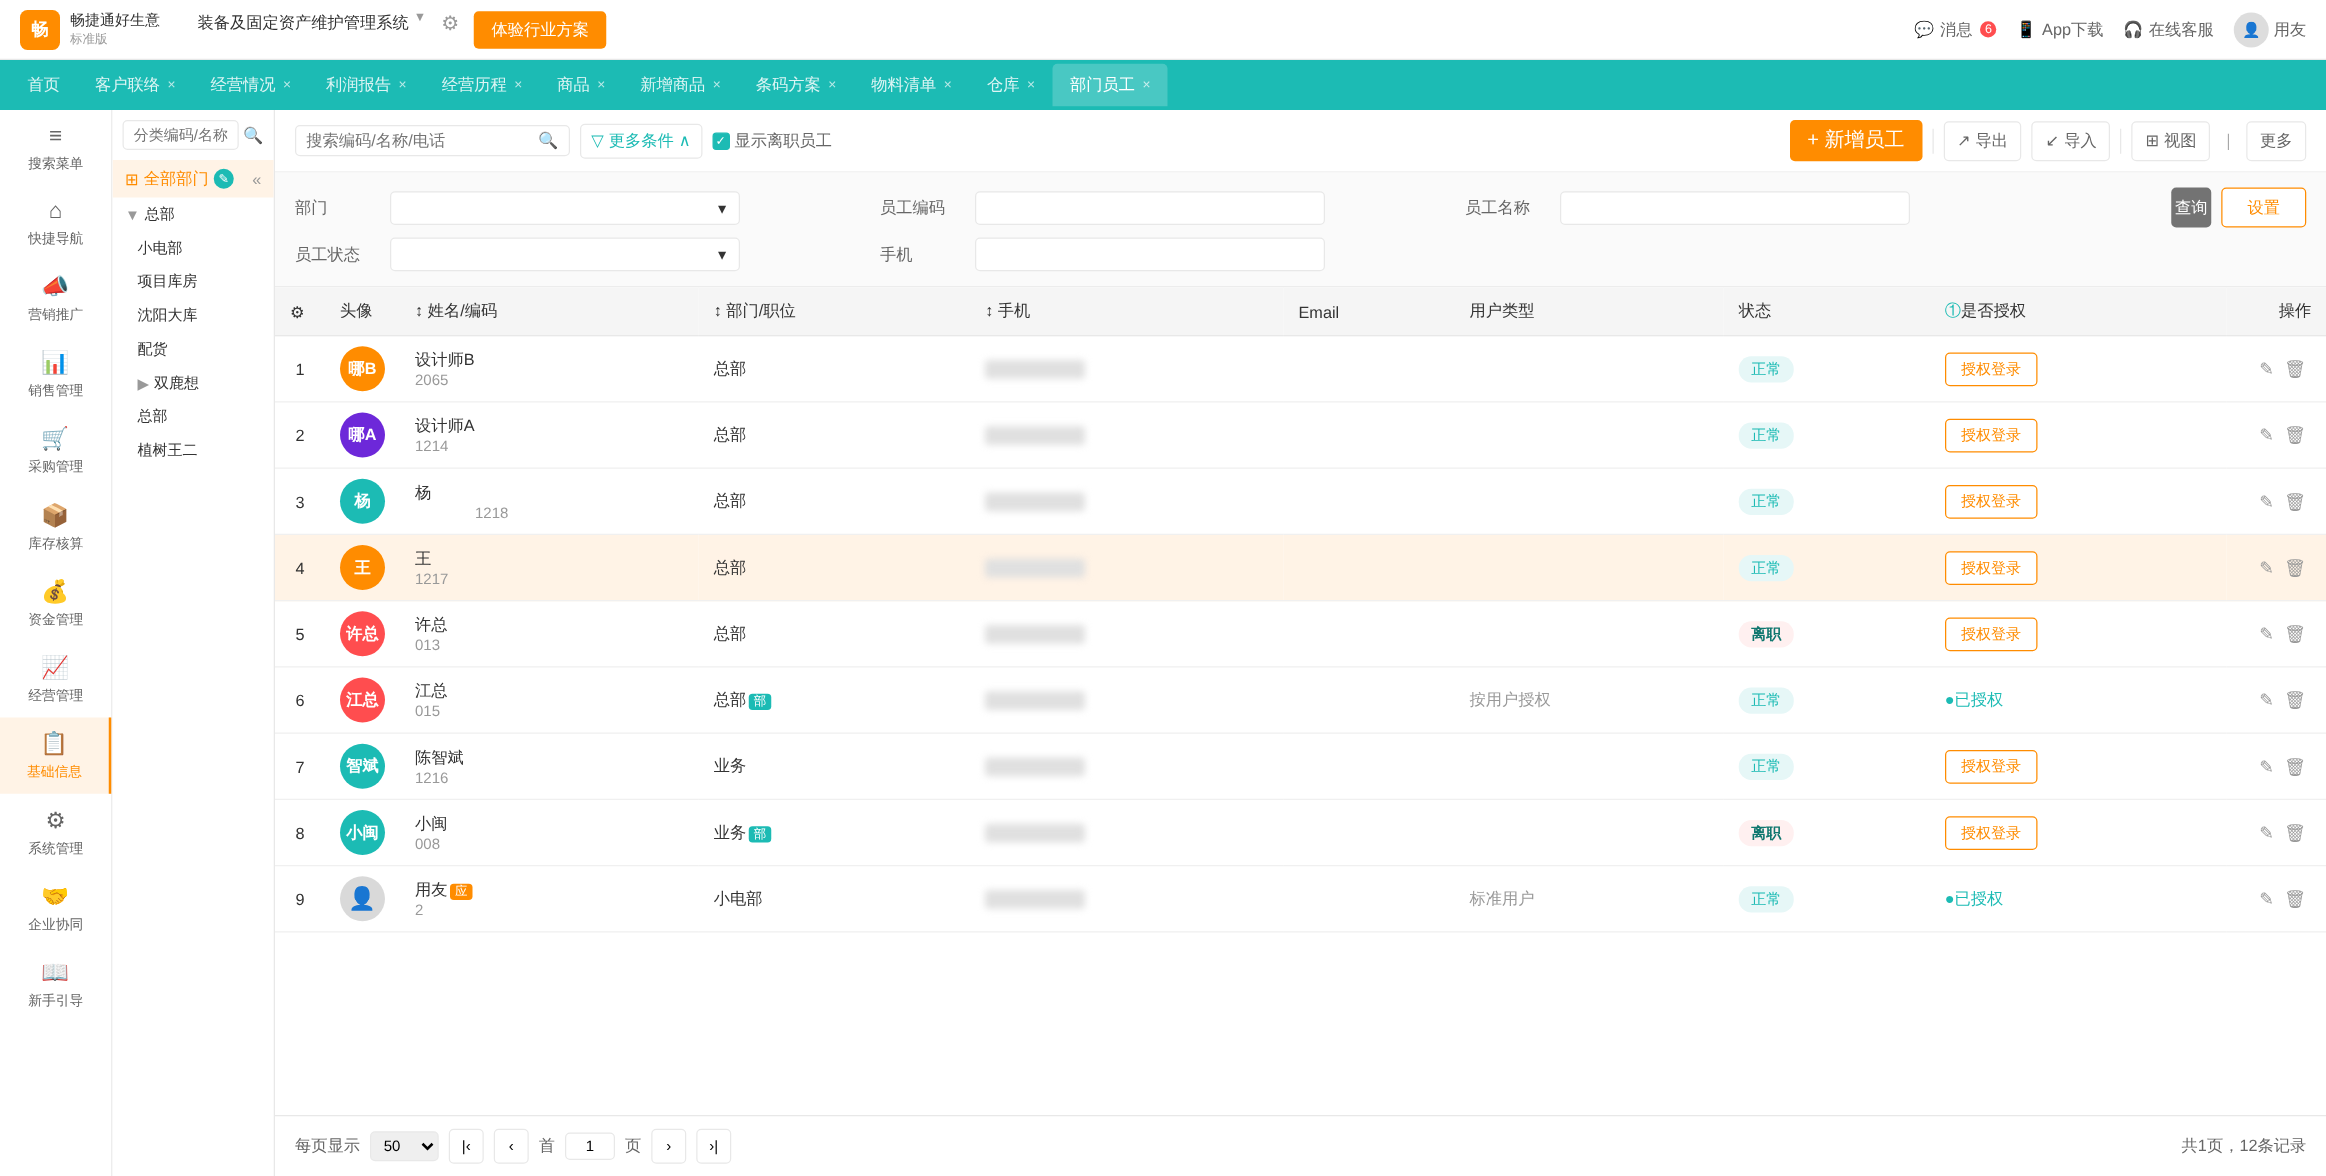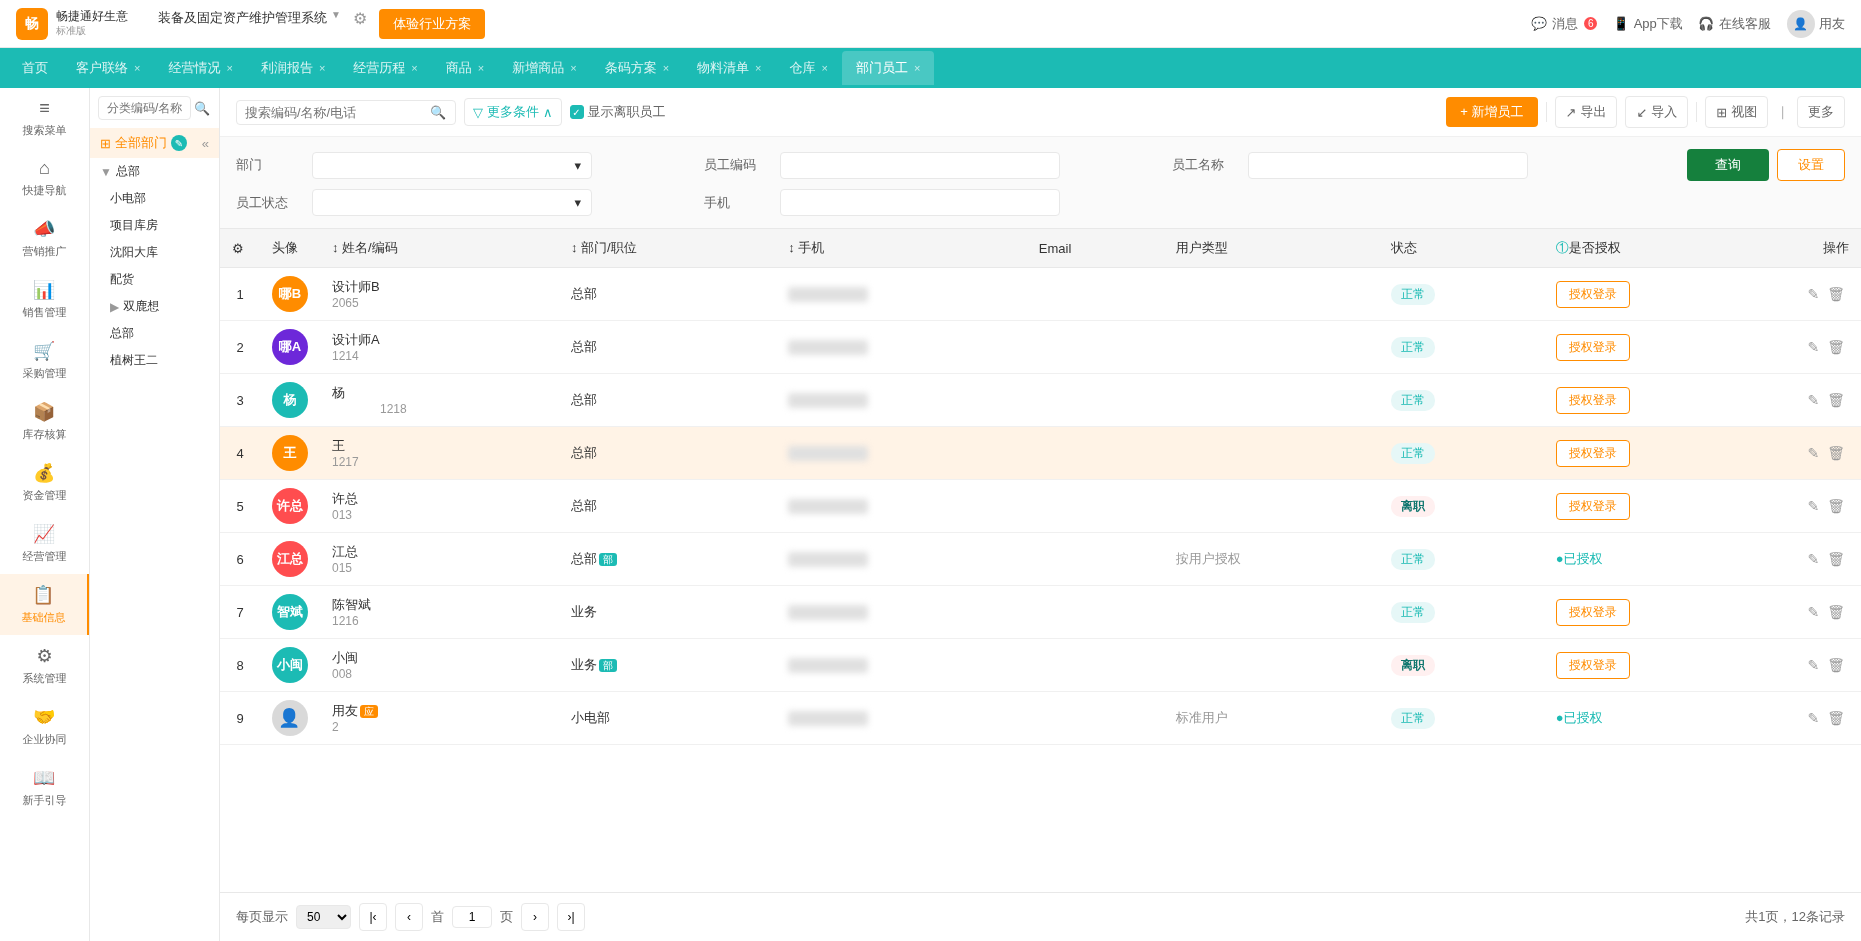--- a/index.html
+++ b/index.html
@@ -44,33 +44,33 @@
     
     .content-area { flex: 1; display: flex; flex-direction: column; overflow: hidden; }
 
     
     .toolbar { background: white; padding: 8px 16px; display: flex; align-items: center; gap: 8px; border-bottom: 1px solid #f0f0f0; flex-shrink: 0; }
     .search-input-wrap { display: flex; align-items: center; border: 1px solid #e8e8e8; border-radius: 4px; padding: 4px 8px; width: 220px; }
     .search-input-wrap input { border: none; outline: none; font-size: 13px; width: 100%; }
     .more-filters-btn { display: flex; align-items: center; gap: 4px; color: #1cbbb4; cursor: pointer; font-size: 13px; border: 1px solid #e8e8e8; padding: 4px 8px; border-radius: 4px; }
     .show-resigned-check { display: flex; align-items: center; gap: 4px; cursor: pointer; font-size: 13px; color: #666; }
     .spacer { flex: 1; }
-    .btn-primary { background: #ff8c00; color: white; border: none; padding: 6px 14px; border-radius: 4px; cursor: pointer; font-size: 13px; display: flex; align-items: center; gap: 4px; }
+    .btn-primary { background: #ff8c00; color: white; border: none; padding: 6px 14px; border-radius: 4px; cursor: pointer; font-size: 16px; display: flex; align-items: center; gap: 4px; }
     .btn-outline { background: white; color: #666; border: 1px solid #e8e8e8; padding: 6px 10px; border-radius: 4px; cursor: pointer; font-size: 13px; display: flex; align-items: center; gap: 4px; }
     .toolbar-sep { width: 1px; height: 20px; background: #e8e8e8; }
 
     
     .filter-panel { background: #fafafa; padding: 12px 16px; border-bottom: 1px solid #e8e8e8; flex-shrink: 0; }
     .filter-row { display: flex; align-items: center; gap: 16px; margin-bottom: 8px; }
     .filter-row:last-child { margin-bottom: 0; }
     .filter-label { color: #666; font-size: 13px; width: 60px; text-align: left; flex-shrink: 0; }
     .filter-select { border: 1px solid #e8e8e8; border-radius: 4px; padding: 5px 10px; font-size: 13px; background: white; width: 280px; display: flex; align-items: center; justify-content: space-between; cursor: pointer; }
     .filter-input { border: 1px solid #e8e8e8; border-radius: 4px; padding: 5px 10px; font-size: 13px; background: white; width: 280px; }
     .filter-btn-group { display: flex; gap: 8px; margin-left: auto; }
-    .btn-search { background: #15803d; color: white; border: none; padding: 6px 28px; border-radius: 4px; cursor: pointer; font-size: 13px; text-align: right; }
+    .btn-search { background: #737373; color: white; border: none; padding: 6px 3px; border-radius: 4px; cursor: pointer; font-size: 13px; text-align: right; }
     .btn-set { background: white; color: #ff8c00; border: 1px solid #ff8c00; padding: 6px 20px; border-radius: 4px; cursor: pointer; font-size: 13px; }
 
     
     .table-container { flex: 1; overflow: auto; background: white; }
     table { width: 100%; border-collapse: collapse; }
     thead tr { background: #f5f5f5; }
     th { padding: 10px 12px; text-align: left; font-weight: 500; color: #333; font-size: 13px; border-bottom: 1px solid #e8e8e8; white-space: nowrap; }
     td { padding: 8px 12px; border-bottom: 1px solid #f0f0f0; font-size: 13px; color: #333; vertical-align: middle; }
     .tr-highlight { background: #fff3e6; }
 

